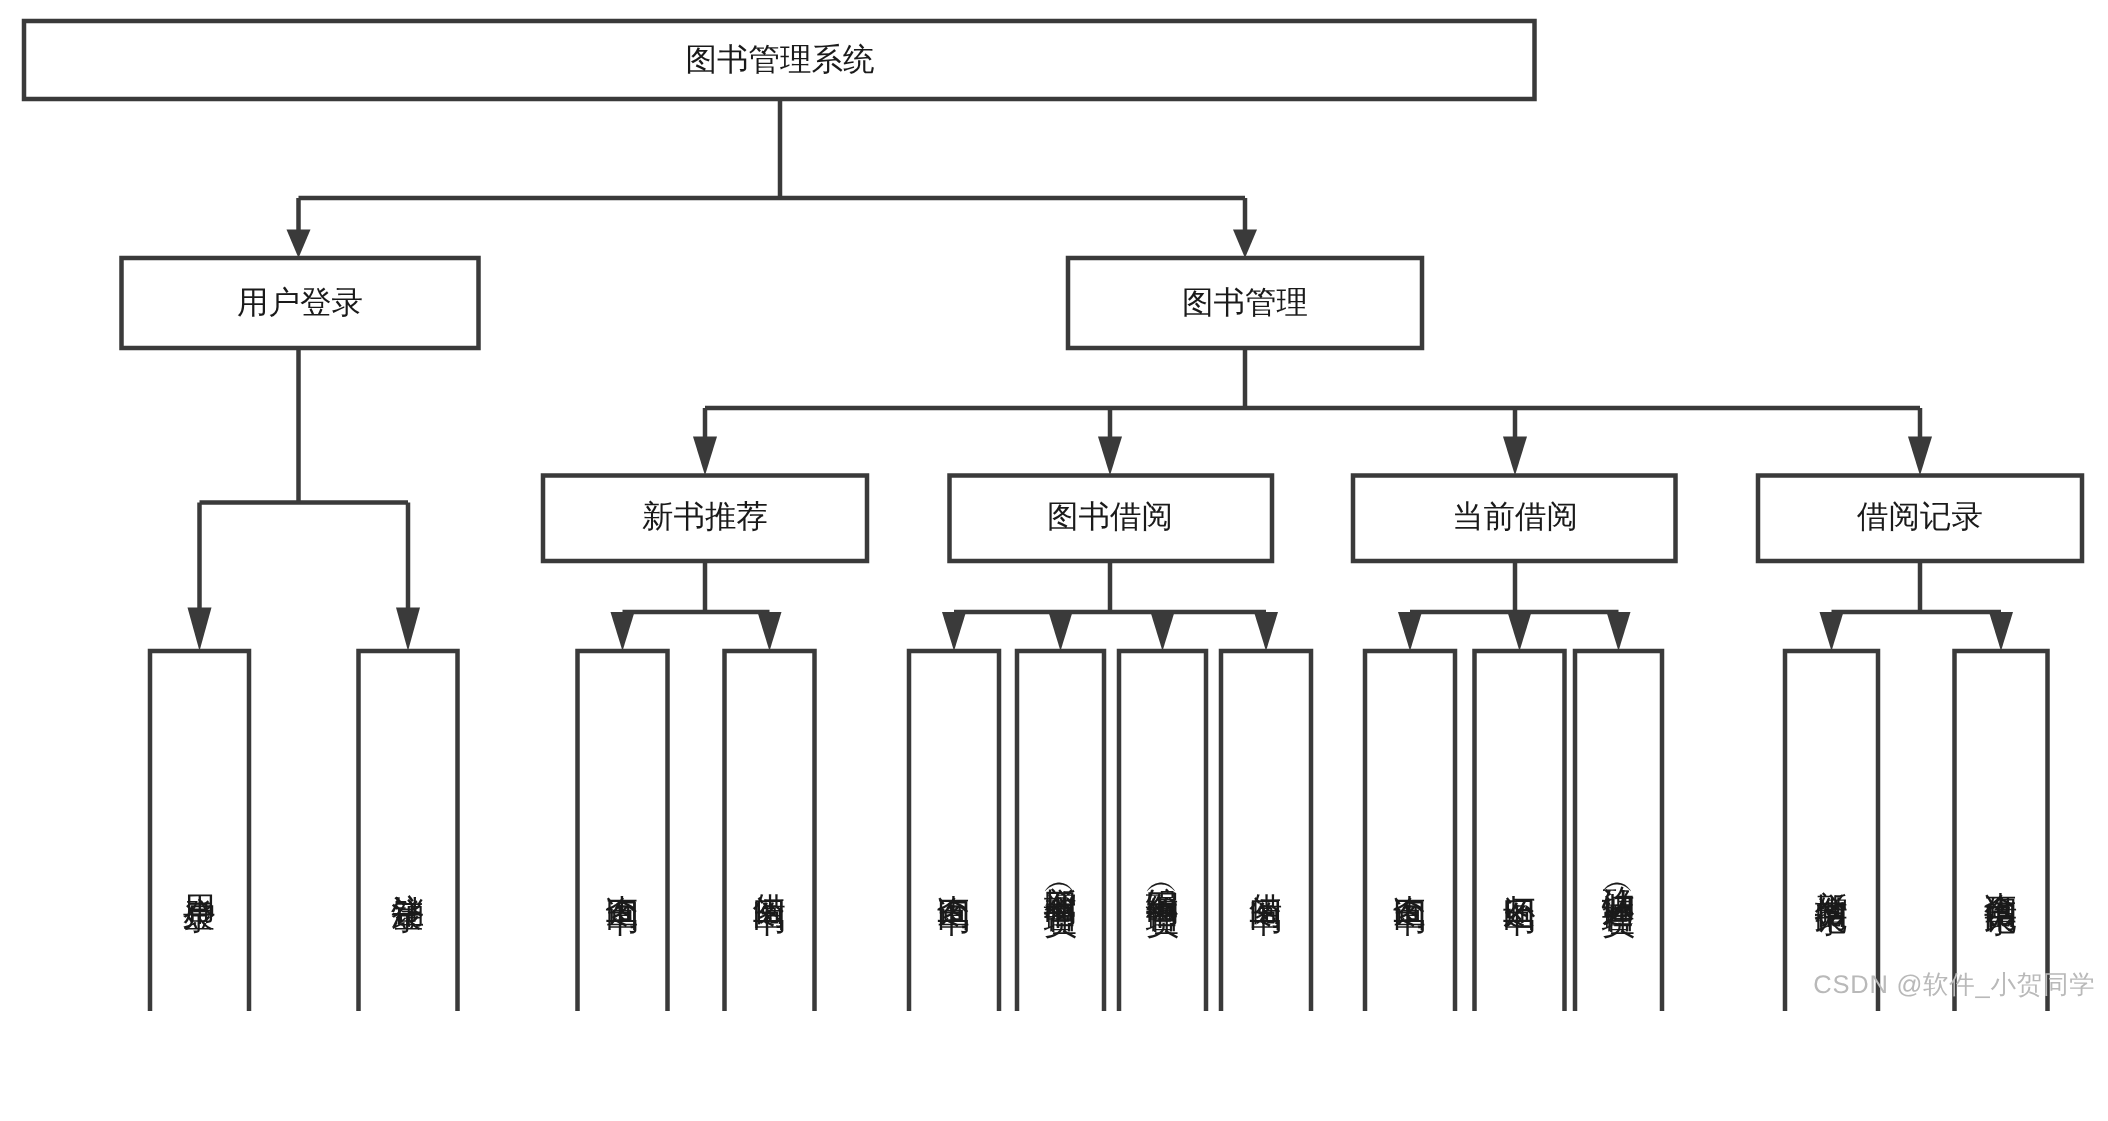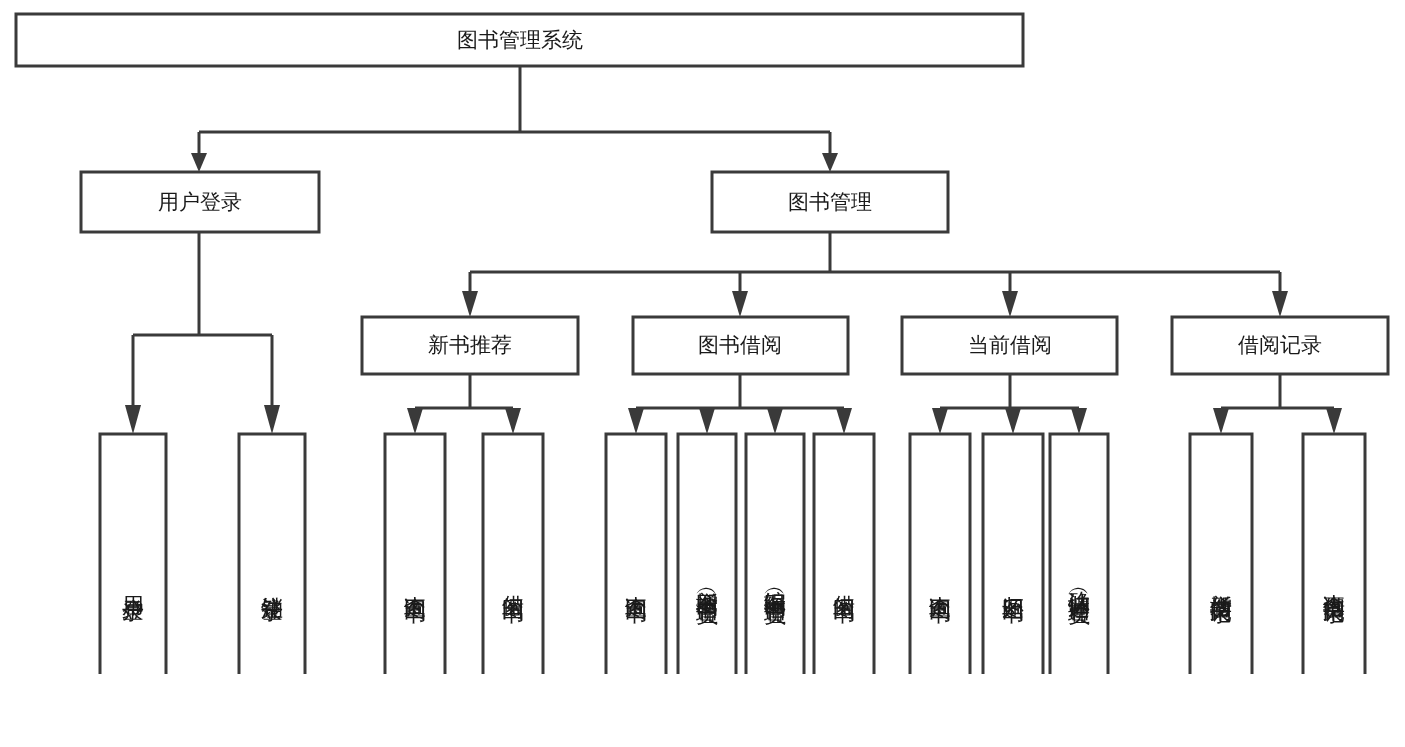--- a/index.html
+++ b/index.html
@@ -198,13 +198,14 @@
       <div class="leaf-label-wrap" style="left: 678px; top: 434px; width: 58px; height: 296px;">新增图书（管理员）</div>
       <div class="leaf-label-wrap" style="left: 746px; top: 434px; width: 58px; height: 296px;">编辑图书（管理员）</div>
       <div class="leaf-label-wrap" style="left: 814px; top: 434px; width: 60px; height: 296px;">借阅图书</div>
       <div class="leaf-label-wrap" style="left: 910px; top: 434px; width: 60px; height: 296px;">查询图书</div>
       <div class="leaf-label-wrap" style="left: 983px; top: 434px; width: 60px; height: 296px;">归还图书</div>
       <div class="leaf-label-wrap" style="left: 1050px; top: 434px; width: 58px; height: 296px;">确认归还（管理员）</div>
       <div class="leaf-label-wrap" style="left: 1190px; top: 434px; width: 62px; height: 296px;">新增借阅记录</div>
       <div class="leaf-label-wrap" style="left: 1303px; top: 434px; width: 62px; height: 296px;">查询借阅记录</div>
     </div>
 
+  <div class="watermark">CSDN @软件_小贺同学</div>
 </div>
 
 </body></html>

